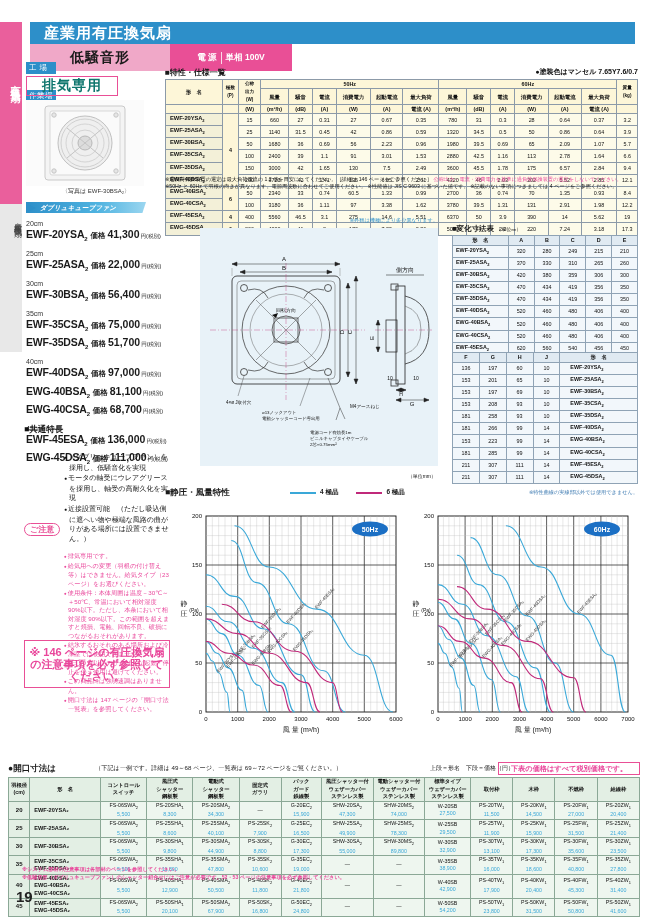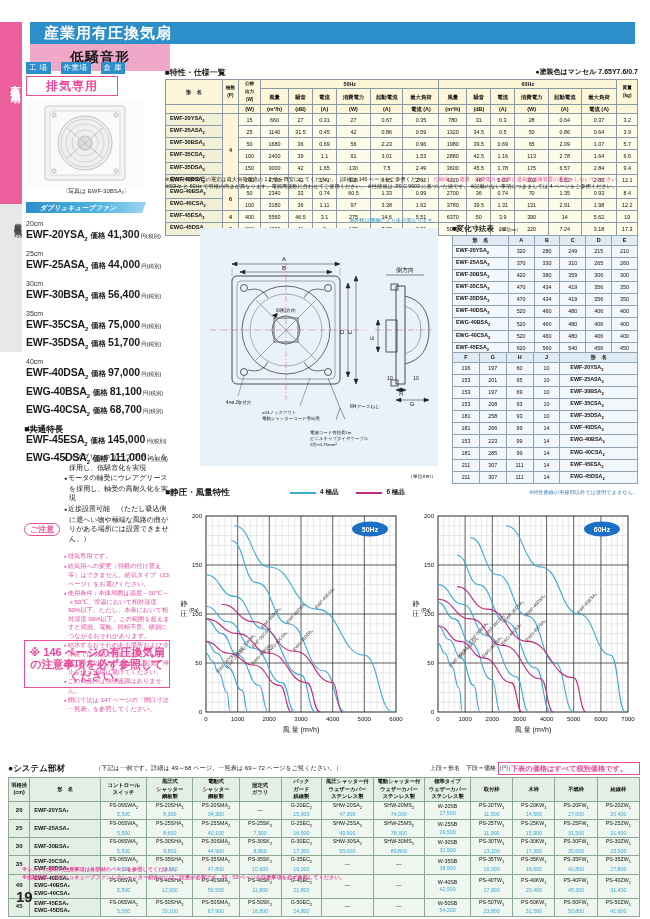--- a/index.html
+++ b/index.html
@@ -51,30 +51,30 @@
   }
   .side-tab-gray {
     position:absolute; left:0; top:204px; width:22px; height:148px;
     background:#e8e8e8;
   }
   .side-tab-gray span {
     display:block; writing-mode:vertical-rl; color:#444; font-size:8px;
     letter-spacing:1px; text-align:center; width:22px; padding-top:12px;
   }
 
-  .tags { position:absolute; left:26px; top:62px; display:flex; gap:10px; }
+  .tags { position:absolute; left:26px; top:62px; display:flex; gap:16px;flex-direction:column; }
   .tag {
     background:#2d8fc9; color:#fff; font-size:7.5px; padding:1px 3px;
     letter-spacing:0.5px;
   }
   .only-box {
     position:absolute; left:26px; top:76px; width:92px; height:20px;
     border:1px solid #e94f96; display:flex; align-items:center; justify-content:center;
   }
-  .only-box span { color:#ec4899; font-weight:bold; font-size:12px; letter-spacing:1px; }
+  .only-box span { color:#0f766e; font-weight:bold; font-size:14px; letter-spacing:1px; }
 
   .photo {
     position:absolute; left:26px; top:100px; width:118px; height:86px;
     background:#fbfbfb; display:flex; align-items:center; justify-content:center;
   }
   .photo svg { display:block; }
   .photo-cap {
     position:absolute; left:26px; top:187px; width:140px;
     font-size:6px; color:#333; text-align:center;
   }
@@ -224,20 +224,25 @@
 <body>
 
 <div class="page">
 
   <div class="hdr-blue">
     <span>産業用有圧換気扇</span>
   </div>
 
   <div class="hdr-row2">
     <div class="hdr-pink">低騒音形</div>
+    <div class="hdr-power">
+      <span>電 源</span>
+      <span class="sep"></span>
+      <span>単相 100V</span>
+    </div>
   </div>
 
   <div class="side-tab-pink">
     <span>有圧換気扇</span>
   </div>
   <div class="side-tab-gray">
     <span>産業用有圧換気扇</span>
   </div>
 
   <div class="tags">
@@ -285,21 +290,21 @@
       <div class="pr-line">
         <span class="pr-model">EWF-20YSA<sub>2</sub></span>
         <span class="pr-kakaku">価格</span>
         <span class="pr-val">41,300</span>
         <span class="pr-tax">円(税別)</span>
       </div>
       <div class="pr-size">25cm</div>
       <div class="pr-line">
         <span class="pr-model">EWF-25ASA<sub>2</sub></span>
         <span class="pr-kakaku">価格</span>
-        <span class="pr-val">44,000</span>
+        <span class="pr-val">22,000</span>
         <span class="pr-tax">円(税別)</span>
       </div>
       <div class="pr-size">30cm</div>
       <div class="pr-line">
         <span class="pr-model">EWF-30BSA<sub>2</sub></span>
         <span class="pr-kakaku">価格</span>
         <span class="pr-val">56,400</span>
         <span class="pr-tax">円(税別)</span>
       </div>
       <div class="pr-size">35cm</div>
@@ -331,21 +336,21 @@
       <div class="pr-line">
         <span class="pr-model">EWG-40CSA<sub>2</sub></span>
         <span class="pr-kakaku">価格</span>
         <span class="pr-val">68,700</span>
         <span class="pr-tax">円(税別)</span>
       </div>
       <div class="pr-size">45cm</div>
       <div class="pr-line">
         <span class="pr-model">EWF-45ESA<sub>2</sub></span>
         <span class="pr-kakaku">価格</span>
-        <span class="pr-val">145,000</span>
+        <span class="pr-val">136,000</span>
         <span class="pr-tax">円(税別)</span>
       </div>
       <div class="pr-line">
         <span class="pr-model">EWG-45DSA<sub>2</sub></span>
         <span class="pr-kakaku">価格</span>
         <span class="pr-val">111,000</span>
         <span class="pr-tax">円(税別)</span>
       </div>
     </div>
 
@@ -1084,21 +1089,21 @@
         <text x="123.6" y="139.4" font-size="4.4" fill="#333" font-family="Liberation Sans" transform="rotate(-48 123.6 139.4)">EWG-45DSA₂</text>
         <ellipse cx="198" cy="27" rx="18" ry="7.5" fill="#1b6fc4"></ellipse>
         <text x="198" y="29.5" font-size="7" fill="#fff" text-anchor="middle" font-weight="bold" font-family="Liberation Sans">60Hz</text>
         <text x="129" y="230" font-size="7" fill="#111" text-anchor="middle" font-family="Liberation Sans">風 量 (m³/h)</text>
         <text x="12" y="104" font-size="7" fill="#111" text-anchor="middle" font-family="Liberation Sans">静</text>
         <text x="12" y="114" font-size="7" fill="#111" text-anchor="middle" font-family="Liberation Sans">圧</text>
         <text x="22" y="110" font-size="5" fill="#111" text-anchor="middle" font-family="Liberation Sans">(Pa)</text>
       </svg>
     </div>
 
-  <div class="sys-title">●システム部材</div>
+  <div class="sys-title">●開口寸法は</div>
   <div class="sys-note">（下記は一例です。詳細は 49～68 ページ、一覧表は 69～72 ページをご覧ください。）</div>
   <div class="sys-upper">上段＝形名　下段＝価格（円）</div>
   <div class="sys-pinkbox">
     <span>下表の価格はすべて税別価格です。</span>
   </div>
 
   <table class="sys">
     <thead id="sys-head">
         <tr>
           <th style="width:22px">羽根径<br>(cm)</th>

